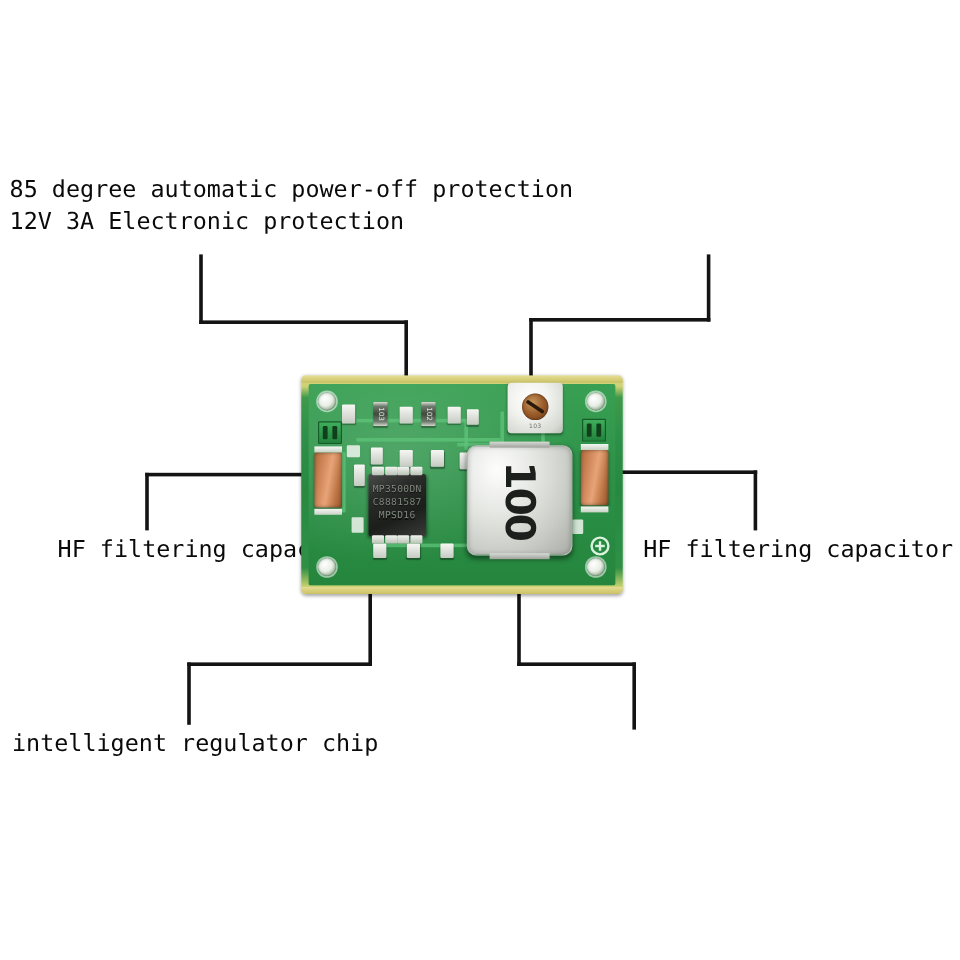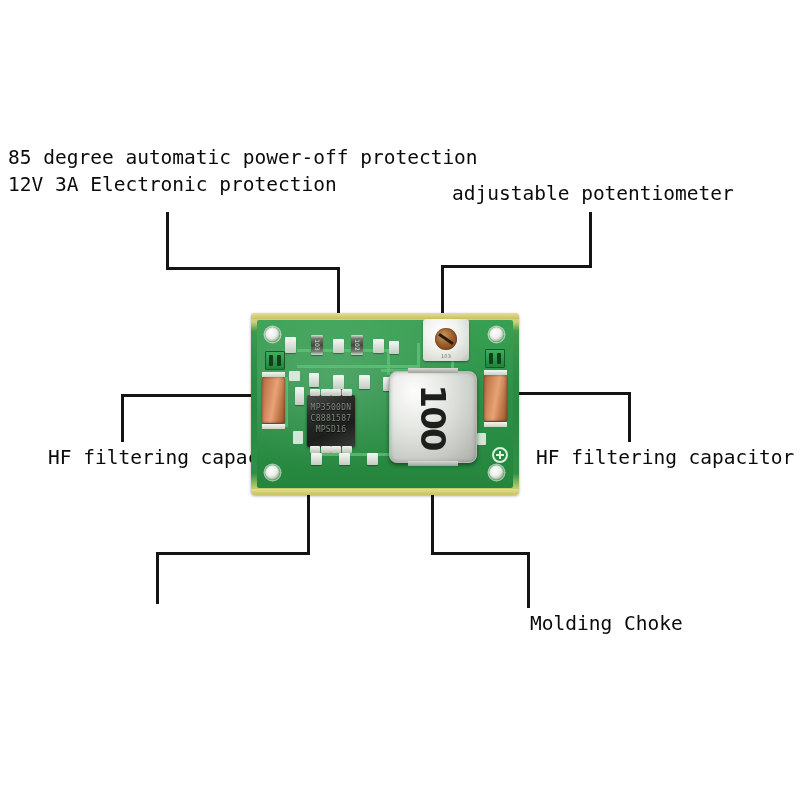--- a/index.html
+++ b/index.html
@@ -259,28 +259,27 @@
   .silk { position: absolute; background: rgba(240,245,238,.85); border-radius: 1px; }
 </style>
 </head>
 <body>
 
 <div id="stage">
 
   <div class="label" id="label-protection"><span>85 degree automatic power-off protection</span>
 <span>12V 3A Electronic protection</span></div>
 
-  <div class="label" id="label-pot">adjustable potentiometer</div>
 
   <div class="label" id="label-hf-left">HF filtering capacitor</div>
 
   <div class="label" id="label-hf-right">HF filtering capacitor</div>
 
-
-  <div class="label" id="label-choke">Molding Choke</div>
+  <div class="label" id="label-chip">intelligent regulator chip</div>
+
 
   <div class="ln lnv" style="left:166px; top:212px; height:58px;"></div>
   <div class="ln lnh" style="left:166px; top:267px; width:174px;"></div>
   <div class="ln lnv" style="left:337px; top:267px; height:145px;"></div>
 
   <div class="ln lnv" style="left:589px; top:212px; height:56px;"></div>
   <div class="ln lnh" style="left:441px; top:265px; width:151px;"></div>
   <div class="ln lnv" style="left:441px; top:265px; height:72px;"></div>
 
   <div class="ln lnh" style="left:121px; top:394px; width:154px;"></div>

